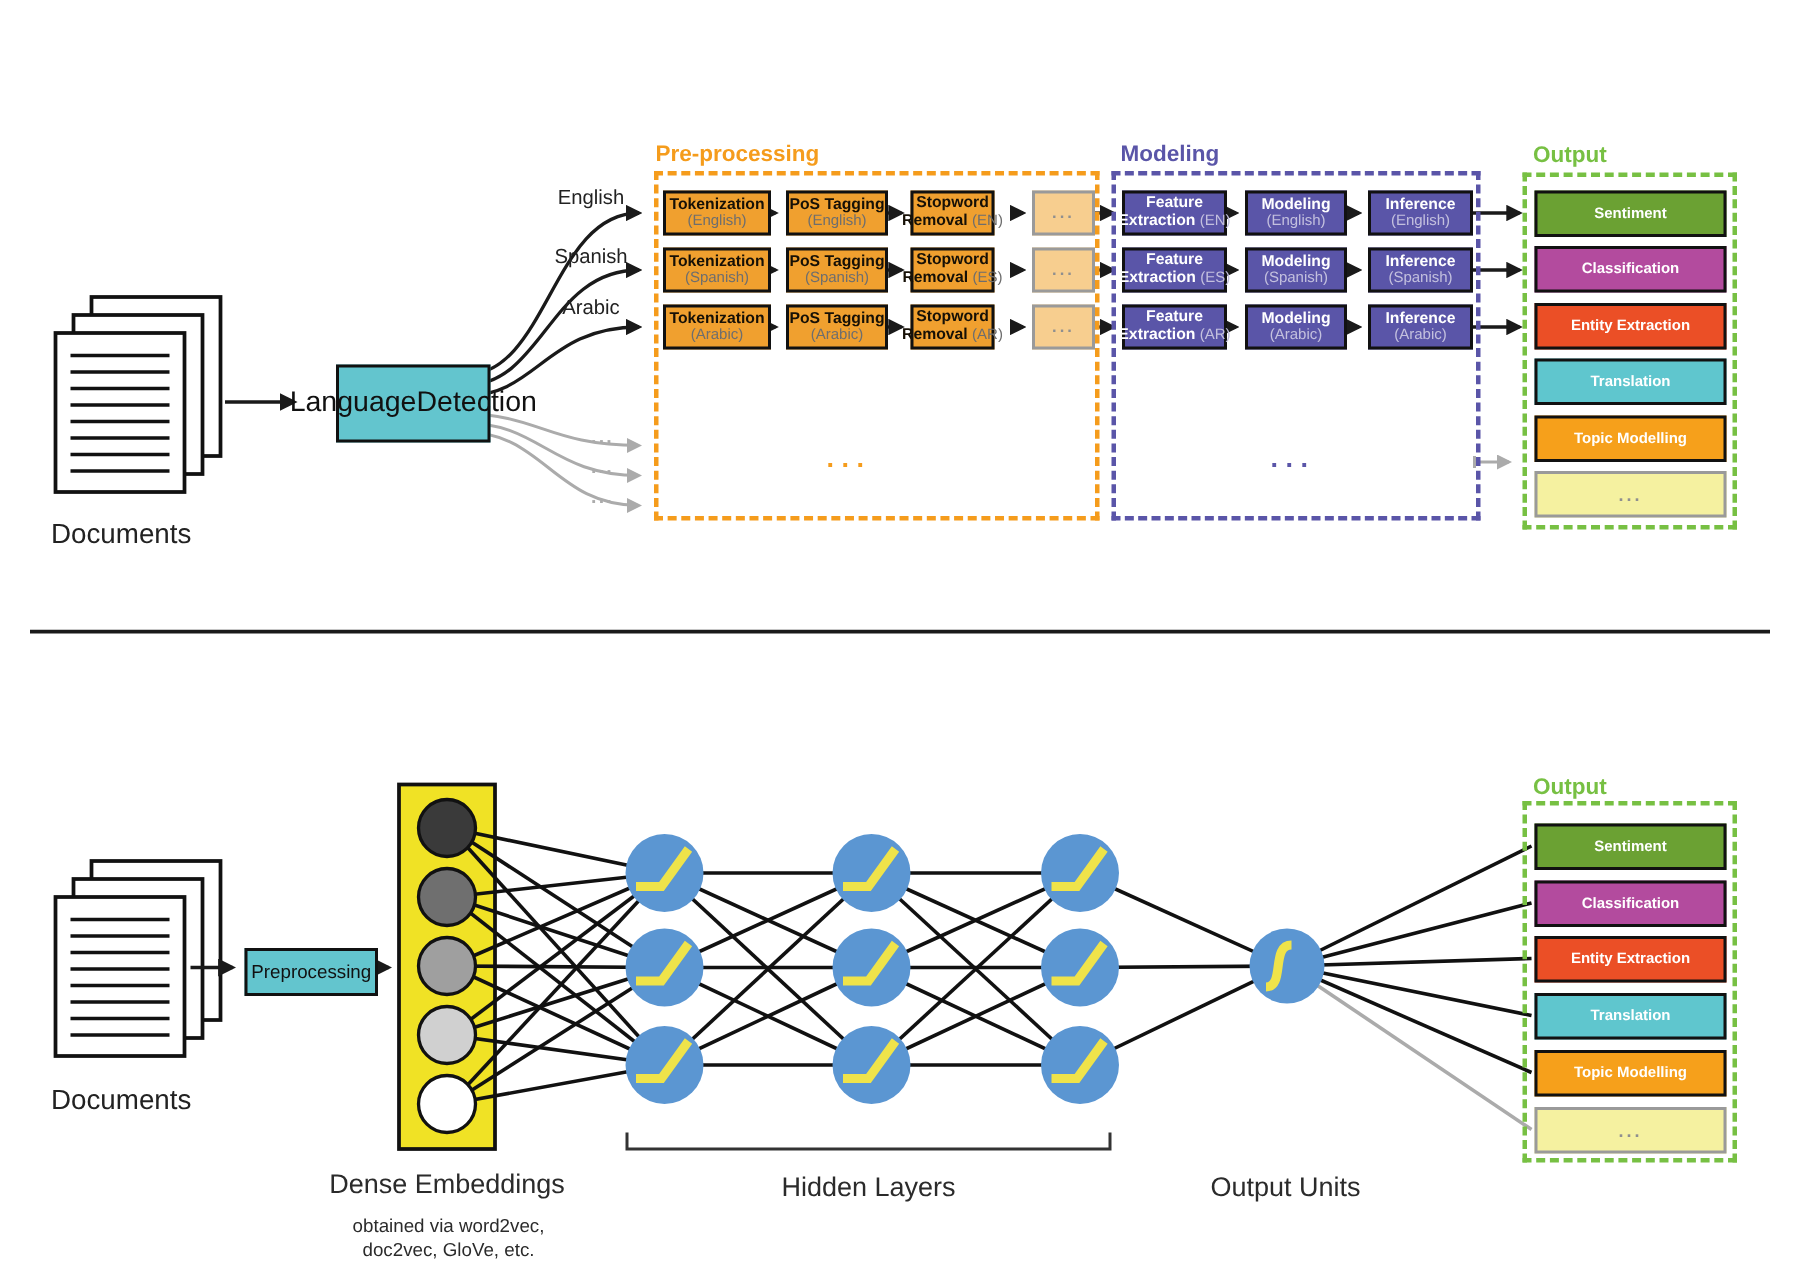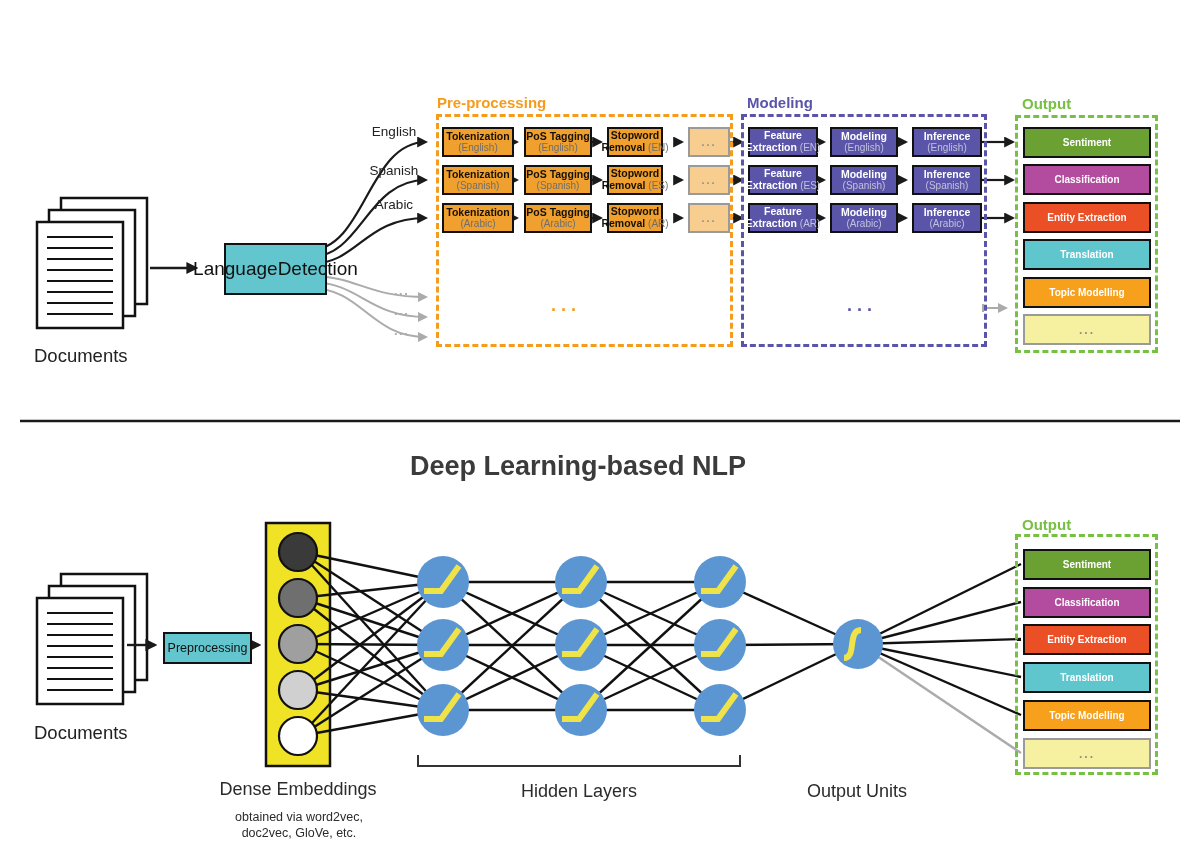--- a/index.html
+++ b/index.html
@@ -236,21 +236,20 @@
     </g>
 
     <g>
       <circle cx="858" cy="644" r="25" fill="#5B96D2"></circle>
       <path d="M844,658 C857,658 847,630 861,630" stroke="#EFE34A" stroke-width="6" fill="none"></path>
     </g>
 
     <polyline points="418,755 418,766 740,766 740,755" fill="none" stroke="#333" stroke-width="2"></polyline>
   </svg>
 
-  <div class="title" style="left:578px;top:451px">Deep Learning-based NLP</div>
 
   <div class="doclabel" style="left:34px;top:345px">Documents</div>
 
   <div class="ldbox">
     <span>Language</span>
     <span>Detection</span>
   </div>
 
   <div class="branch" style="left:355px;top:124px">English</div>
   <div class="branch" style="left:355px;top:163px">Spanish</div>

